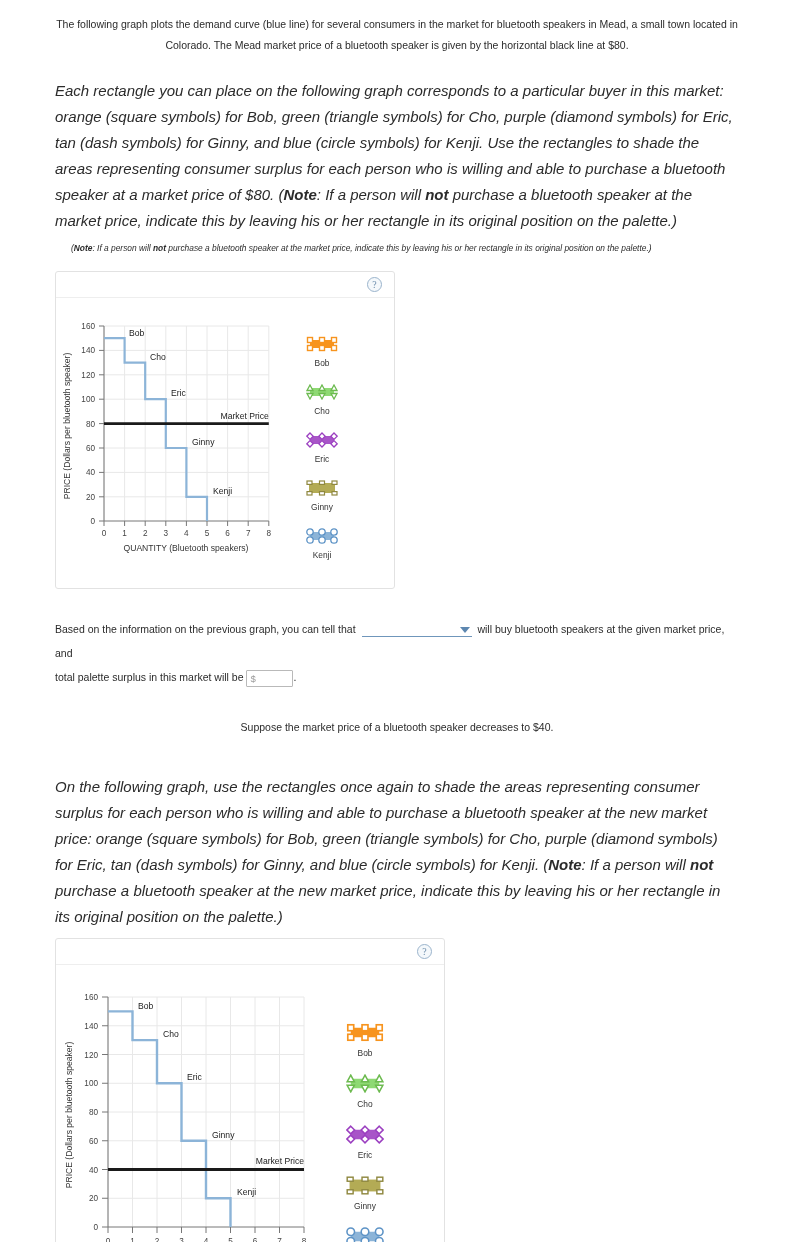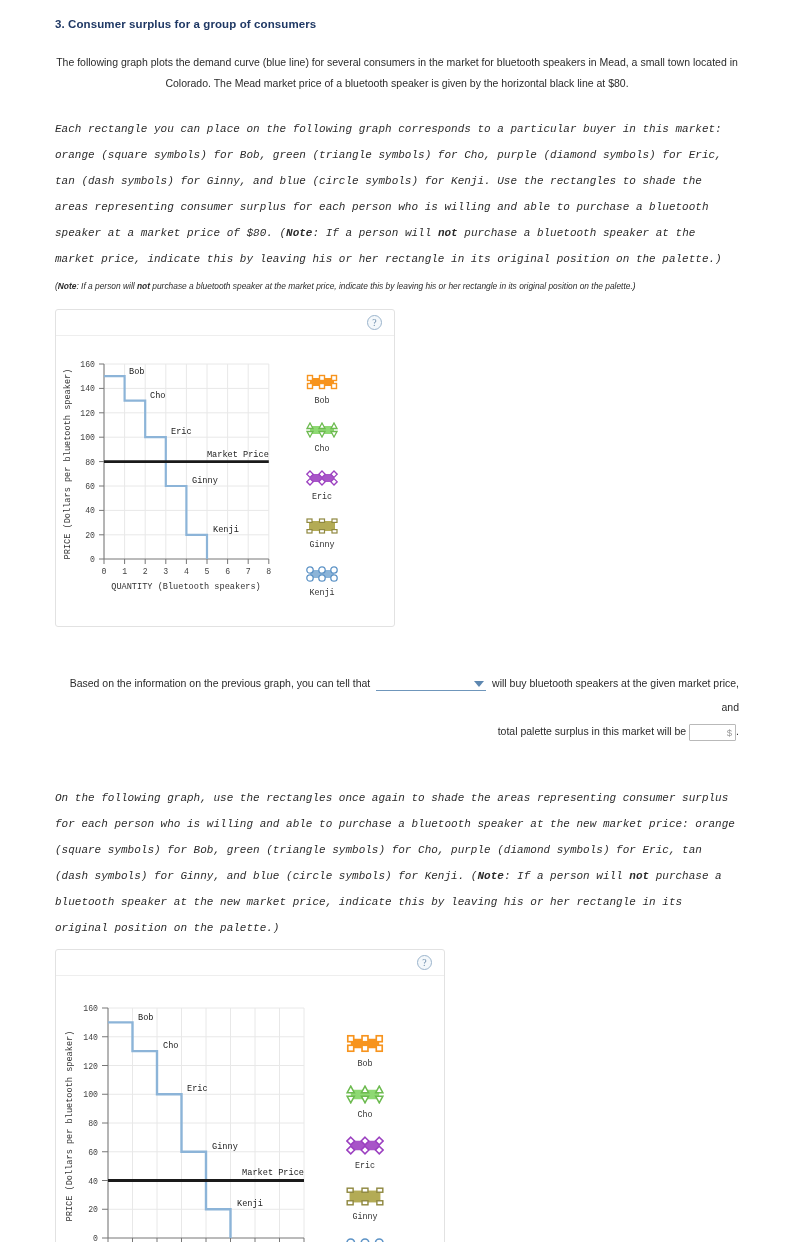--- a/index.html
+++ b/index.html
@@ -27,34 +27,33 @@
   }
 
   p.body-text {
     font-size: 10.5px;
     color: #2b2b2b;
     line-height: 21px;
     margin: 0 0 22px 0;
     text-align: center;
   }
   p.italic-text {
-    font-size: 11px;
+    font-size: 15px;
     color: #2b2b2b;
     line-height: 26px;
     font-style: italic;
     margin: 0 0 6px 0;
-    font-family: Liberation Mono, monospace;
   }
   p.italic-text b { font-style: italic; font-weight: bold; }
   p.note-small {
     font-size: 8.4px;
     color: #2b2b2b;
     line-height: 17px;
     font-style: italic;
-    margin: 0 0 14px 0;
+    margin: 0 0 14px 16px;
   }
   p.note-small b { font-weight: bold; }
 
   
   .graph-card {
     border: 1px solid #e2e2e2;
     border-radius: 3px;
     background: #fff;
     position: relative;
     margin: 8px 0 0 0;
@@ -70,21 +69,21 @@
     width: 15px; height: 15px;
     border-radius: 50%;
     border: 1px solid #9bb4cc;
     color: #6b8cab;
     font-size: 10px;
     line-height: 13px;
     text-align: center;
     background: #f4f8fb;
     font-family: "Liberation Serif", serif;
   }
-  .card-body { display: flex; padding: 10px 0 12px 0; font-family: Liberation Mono, monospace; }
+  .card-body { display: flex; padding: 10px 0 12px 0; }
   .plot-wrap { position: relative; }
   .palette {
     display: flex;
     flex-direction: column;
     align-items: center;
     padding-top: 28px;
   }
   .pal-item { margin-bottom: 6px; text-align: center; }
   .pal-label {
     font-size: 8.4px;
@@ -128,31 +127,29 @@
     font-size: 9.5px;
     color: #999;
     padding: 1px 3px;
     line-height: 14px;
     border-radius: 1px;
   }
   .answer-line {
     font-size: 10.5px;
     color: #2b2b2b;
     line-height: 24px;
-    margin: 16px 0 20px 0;
-    text-align: right;
+    margin: 0 0 20px 0;
   }
 </style>
 </head>
 <body>
 
 <div class="page">
  <div class="content">
 
-  <h3 class="q-title">3. Consumer surplus for a group of consumers</h3>
 
   <p class="body-text">The following graph plots the demand curve (blue line) for several consumers in the market for bluetooth speakers in Mead, a small town located in Colorado. The Mead market price of a bluetooth speaker is given by the horizontal black line at $80.</p>
 
   <p class="italic-text">
     <span>Each rectangle you can place on the following graph corresponds to a particular buyer in this market: orange (square symbols) for Bob, green (triangle symbols) for Cho, purple (diamond symbols) for Eric, tan (dash symbols) for Ginny, and blue (circle symbols) for Kenji. Use the rectangles to shade the areas representing consumer surplus for each person who is willing and able to purchase a bluetooth speaker at a market price of $80.</span>
     <span>(</span><b>Note</b><span>: If a person will </span><b>not</b><span> purchase a bluetooth speaker at the market price, indicate this by leaving his or her rectangle in its original position on the palette.)</span>
   </p>
 
   <p class="note-small">
     <span>(</span><b>Note</b><span>: If a person will </span><b>not</b><span> purchase a bluetooth speaker at the market price, indicate this by leaving his or her rectangle in its original position on the palette.)</span>
@@ -331,20 +328,21 @@
   <div style="height:28px"></div>
   <div class="answer-line">
     <span>Based on the information on the previous graph, you can tell that</span>
     <span class="dropdown" style="width:110px;"><span class="dd-caret"></span></span>
     <span>will buy bluetooth speakers at the given market price, and</span><br>
     <span>total palette surplus in this market will be</span>
     <span class="money-input">$</span><span>.</span>
   </div>
 
   <div style="height:8px"></div>
+  <p class="body-text">Suppose the market price of a bluetooth speaker decreases to $40.</p>
 
   <div style="height:14px"></div>
   <p class="italic-text">
     <span>On the following graph, use the rectangles once again to shade the areas representing consumer surplus for each person who is willing and able to purchase a bluetooth speaker at the new market price: orange (square symbols) for Bob, green (triangle symbols) for Cho, purple (diamond symbols) for Eric, tan (dash symbols) for Ginny, and blue (circle symbols) for Kenji. (</span><b>Note</b><span>: If a person will </span><b>not</b><span> purchase a bluetooth speaker at the new market price, indicate this by leaving his or her rectangle in its original position on the palette.)</span>
   </p>
 
   <div class="graph-card" style="width:390px;">
     <div class="card-header">
       <div class="help-icon">?</div>
     </div>

